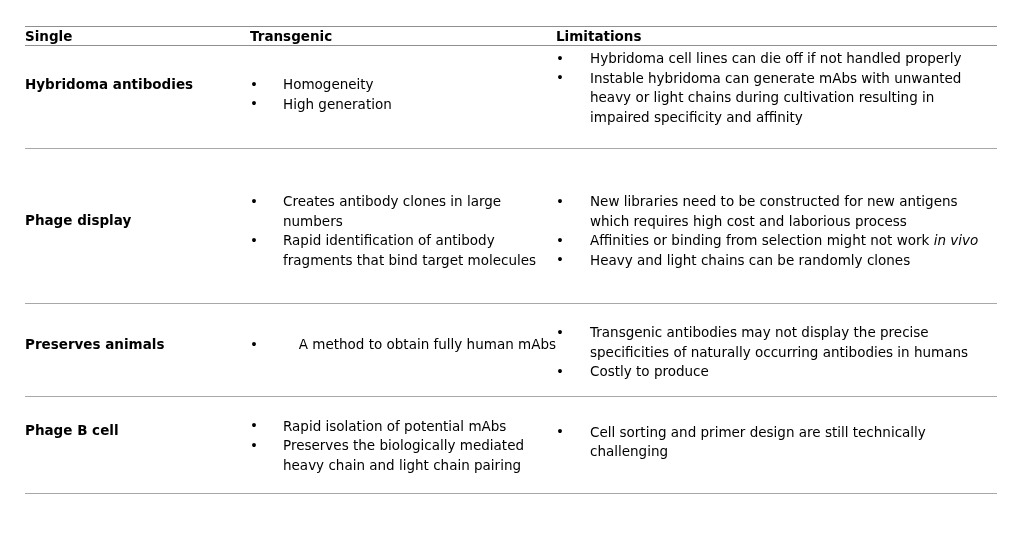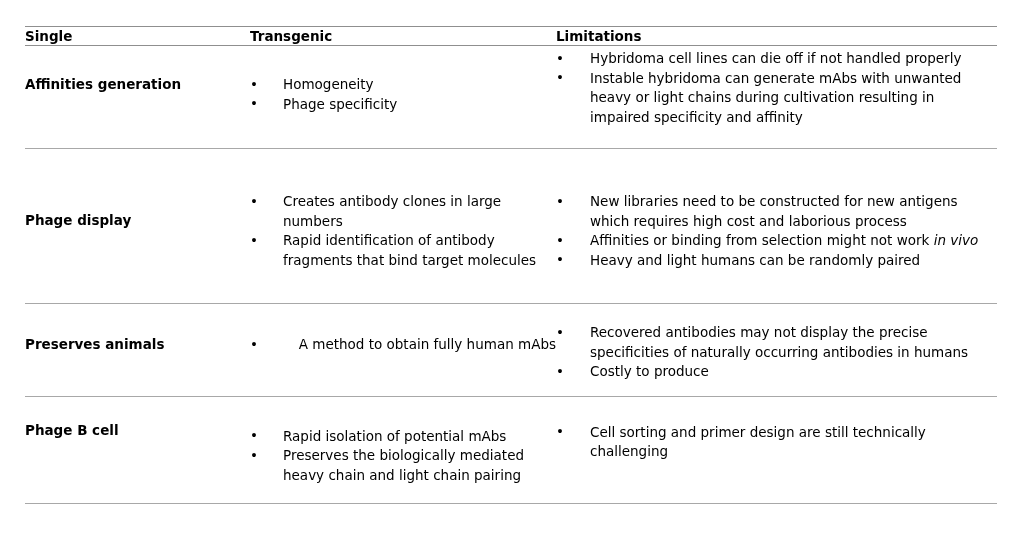--- a/index.html
+++ b/index.html
@@ -94,21 +94,21 @@
 
   .r2 .method-cell { padding-top: 62px; }
   .r2 .adv-cell    { padding-top: 43px; }
   .r2 .lim-cell    { padding-top: 43px; }
 
   .r3 .method-cell { padding-top: 31px; }
   .r3 .adv-cell    { padding-top: 31px; text-align: right; }
   .r3 .lim-cell    { padding-top: 19px; }
 
   .r4 .method-cell { padding-top: 24px; }
-  .r4 .adv-cell    { padding-top: 30px; }
+  .r4 .adv-cell    { padding-top: 20px; }
   .r4 .lim-cell    { padding-top: 26px; }
 
   .spacer-r1 { height: 21px; }
   .spacer-r2 { height: 33px; }
   .spacer-r3 { height: 14px; }
   .spacer-r4 { height: 18px; }
 </style>
 </head>
 <body>
 
@@ -134,25 +134,25 @@
   <div class="rule header"></div>
 
   <table class="t r1">
     <colgroup>
         <col class="c-method">
         <col class="c-adv">
         <col class="c-lim">
       </colgroup>
     <tbody>
         <tr>
-      <td class="method-cell">Affinities generation</td>
+      <td class="method-cell">Hybridoma antibodies</td>
       <td class="adv-cell">
         <ul class="bul adv">
           <li>Homogeneity</li>
-          <li>Phage specificity</li>
+          <li>High generation</li>
         </ul>
       </td>
       <td class="lim-cell">
         <ul class="bul lim">
           <li>Hybridoma cell lines can die off if not handled properly</li>
           <li>Instable hybridoma can generate mAbs with unwanted heavy or light chains during cultivation resulting in impaired specificity and affinity</li>
         </ul>
       </td>
     </tr>
   </tbody>
@@ -172,21 +172,21 @@
       <td class="adv-cell">
         <ul class="bul adv">
           <li>Creates antibody clones in large numbers</li>
           <li>Rapid identification of antibody fragments that bind target molecules</li>
         </ul>
       </td>
       <td class="lim-cell">
         <ul class="bul lim">
           <li>New libraries need to be constructed for new antigens which requires high cost and laborious process</li>
           <li>Affinities or binding from selection might not work <span class="it">in vivo</span></li>
-          <li>Heavy and light humans can be randomly paired</li>
+          <li>Heavy and light chains can be randomly clones</li>
         </ul>
       </td>
     </tr>
   </tbody>
     </table>
   <div class="spacer-r2"></div>
   <div class="rule row"></div>
 
   <table class="t r3">
     <colgroup>
@@ -197,21 +197,21 @@
     <tbody>
         <tr>
       <td class="method-cell">Preserves animals</td>
       <td class="adv-cell">
         <ul class="bul adv">
           <li>A method to obtain fully human mAbs</li>
         </ul>
       </td>
       <td class="lim-cell">
         <ul class="bul lim">
-          <li>Recovered antibodies may not display the precise specificities of naturally occurring antibodies in humans</li>
+          <li>Transgenic antibodies may not display the precise specificities of naturally occurring antibodies in humans</li>
           <li>Costly to produce</li>
         </ul>
       </td>
     </tr>
   </tbody>
     </table>
   <div class="spacer-r3"></div>
   <div class="rule row"></div>
 
   <table class="t r4">

